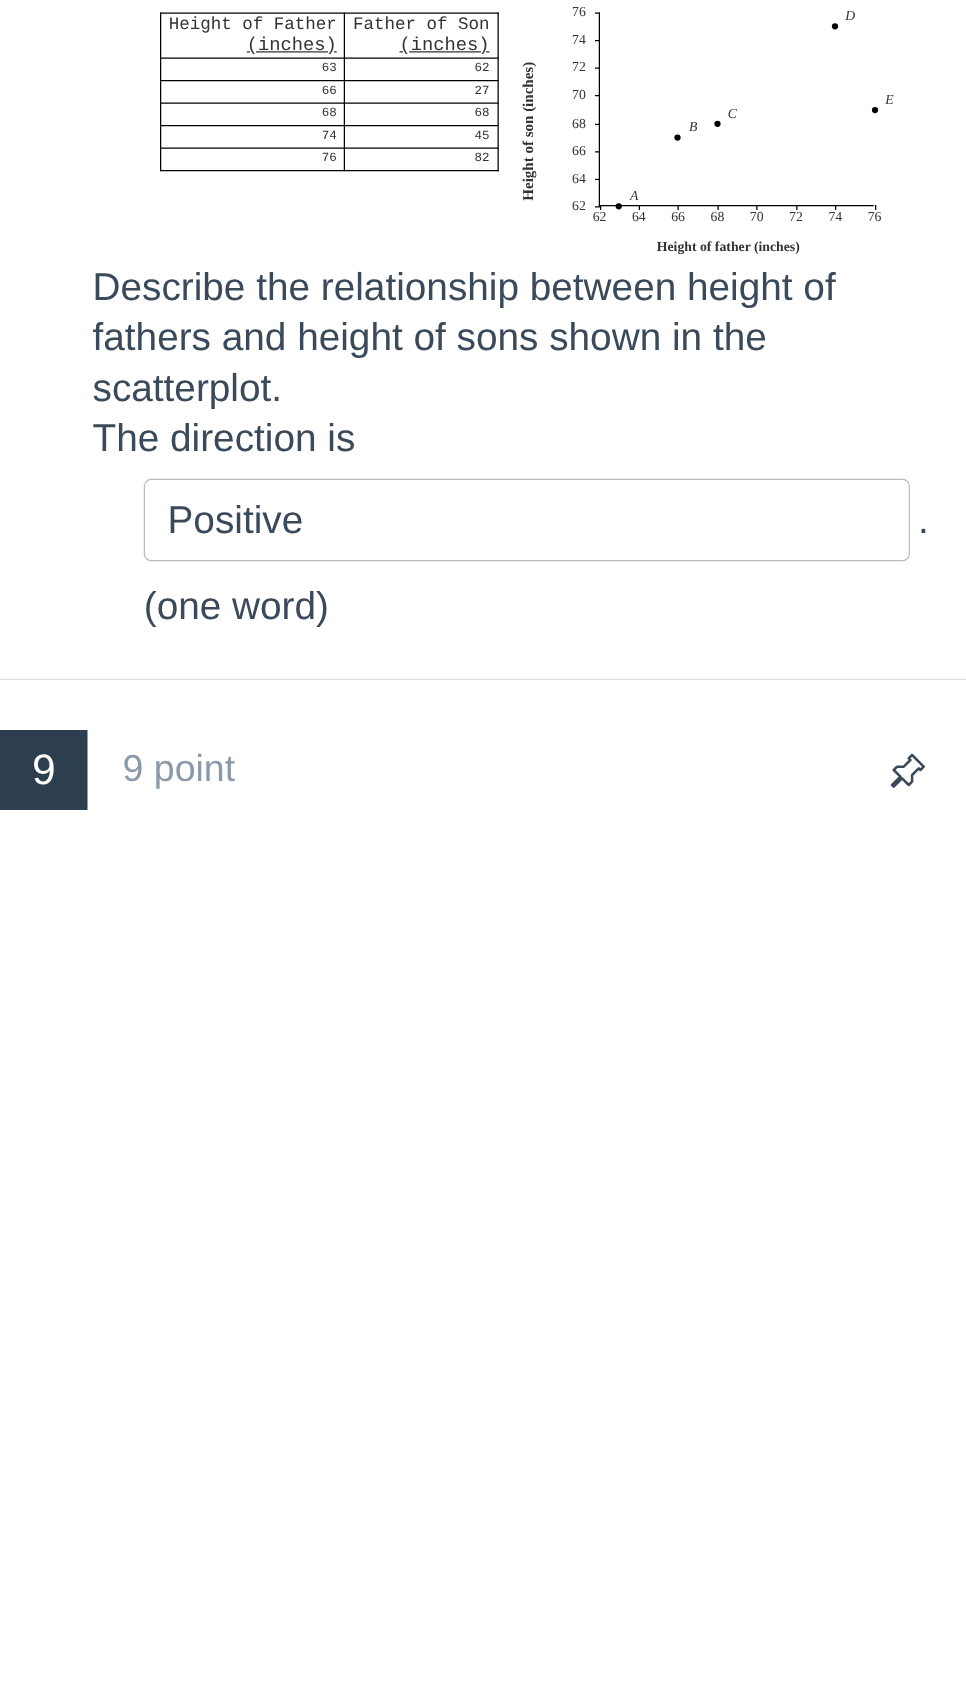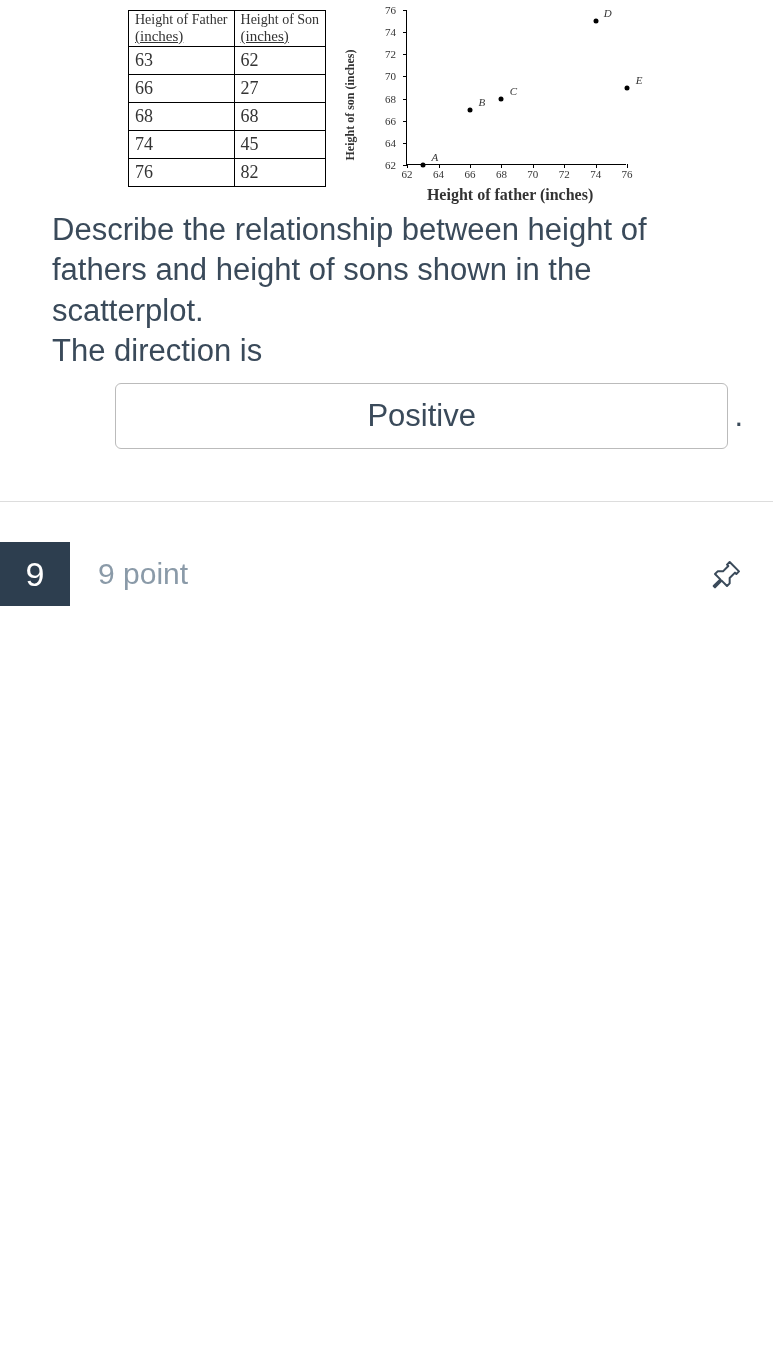--- a/index.html
+++ b/index.html
@@ -1,35 +1,35 @@
 <!DOCTYPE html>
 <html><head>
 <meta charset="utf-8">
 <style>
   * { box-sizing: border-box; margin: 0; padding: 0; }
   body { font-family: -apple-system, BlinkMacSystemFont, "Segoe UI", Helvetica, Arial, sans-serif; background: #fff; color: #333; width: 773px; }
   .question-block { border-bottom: 1px solid #ddd; padding-bottom: 40px; margin-bottom: 40px; }
   .top-row { display: flex; align-items: flex-start; padding: 10px 0 0 128px; gap: 30px; }
   .data-table { border-collapse: collapse; }
-  .data-table th, .data-table td { border: 1px solid #000; text-align: left; font-family: Liberation Serif, serif; }
+  .data-table th, .data-table td { border: 1px solid #000; text-align: right; font-family: Liberation Mono, monospace; }
   .data-table th { font-weight: normal; font-size: 14px; padding: 1px 6px; }
-  .data-table td { font-size: 18px; padding: 3px 6px; }
+  .data-table td { font-size: 10px; padding: 3px 6px; }
   .header-sub { font-size: 15px; text-decoration: underline; }
   .scatter-wrap { position: relative; width: 280px; height: 190px; font-family: "Times New Roman", serif; font-size: 12px; }
   .ylabel { position: absolute; left: -6px; top: 50%; transform: translate(-50%, -50%) rotate(-90deg); font-weight: bold; font-size: 12px; white-space: nowrap; }
-  .xlabel { position: absolute; bottom: -4px; left: 55%; transform: translateX(-50%); font-weight: bold; font-size: 16px; white-space: nowrap; }
+  .xlabel { position: absolute; bottom: -4px; left: 55%; transform: translateX(-50%); font-weight: bold; font-size: 11px; white-space: nowrap; }
   .plot-area { position: absolute; left: 50px; top: 0; width: 220px; height: 155px; border-left: 1px solid #000; border-bottom: 1px solid #000; }
   .ytick { position: absolute; left: -22px; font-size: 11px; transform: translateY(-50%); }
   .ytick-mark { position: absolute; left: -4px; width: 4px; height: 1px; background: #000; }
   .xtick { position: absolute; bottom: -16px; font-size: 11px; transform: translateX(-50%); }
   .xtick-mark { position: absolute; bottom: -4px; width: 1px; height: 4px; background: #000; }
   .point { position: absolute; width: 5px; height: 5px; background: #000; border-radius: 50%; transform: translate(-50%, -50%); }
   .point-label { position: absolute; font-style: italic; font-size: 11px; transform: translate(-50%, -50%); }
-  .question-text { padding: 10px 30px 0 52px; font-size: 31px; color: #3a4a5a; line-height: 1.3; }
-  .answer-box { border: 1px solid #bbb; border-radius: 6px; padding: 14px 18px; font-size: 31px; color: #3a4a5a; margin: 12px 0; width: 100%; background: #fff; font-family: inherit; text-align: center; }
+  .question-text { padding: 10px 30px 0 74px; font-size: 31px; color: #3a4a5a; line-height: 1.3; }
+  .answer-box { border: 1px solid #bbb; border-radius: 6px; padding: 14px 18px; font-size: 31px; color: #3a4a5a; margin: 12px 0; width: 100%; background: #fff; font-family: inherit; }
   .answer-row { display: flex; align-items: center; gap: 6px; padding: 0 30px 0 115px; }
   .period { font-size: 31px; color: #3a4a5a; }
   .hint { padding: 6px 30px 0 115px; font-size: 31px; color: #3a4a5a; }
   .q9-header { display: flex; align-items: center; gap: 28px; padding-right: 30px; }
   .q-number { background: #2d3e4f; color: #fff; width: 70px; height: 64px; display: flex; align-items: center; justify-content: center; font-size: 34px; }
   .points { color: #8a9aa8; font-size: 30px; flex: 1; }
   .pin { width: 32px; height: 32px; }
   .q9-text { padding: 18px 18px 0 98px; font-size: 31px; color: #3a4a5a; line-height: 1.3; }
 </style>
 </head>
@@ -38,21 +38,21 @@
 <div class="question-block">
   <div class="top-row">
     <table class="data-table">
       <thead>
         <tr>
           <th>
             <span>Height of Father</span><br>
             <span class="header-sub">(inches)</span>
           </th>
           <th>
-            <span>Height of Son</span><br>
+            <span>Father of Son</span><br>
             <span class="header-sub">(inches)</span>
           </th>
         </tr>
       </thead>
       <tbody id="table-body">
           <tr>
             <td>63</td>
             <td>62</td>
           </tr>
           <tr>
@@ -124,20 +124,21 @@
     </div>
   </div>
 
   <div class="question-text" id="q8-text">Describe the relationship between height of fathers and height of sons shown in the scatterplot.<br>The direction is</div>
 
   <div class="answer-row">
     <input class="answer-box" type="text" value="Positive" style="">
     <span class="period">.</span>
   </div>
 
+  <div class="hint">(one word)</div>
 </div>
 
 <div>
   <div class="q9-header">
     <div class="q-number">9</div>
     <div class="points">9 point</div>
     <svg class="pin" viewBox="0 0 24 24">
       <path d="M14 3 L21 10 L19 12 L18 11 L14 15 L14 19 L12 21 L8 17 L3 22 L2 21 L7 16 L3 12 L5 10 L9 10 L13 6 L12 5 Z" fill="none" stroke="#3a4a5a" stroke-width="1.5" stroke-linejoin="round"></path>
     </svg>
   </div>

